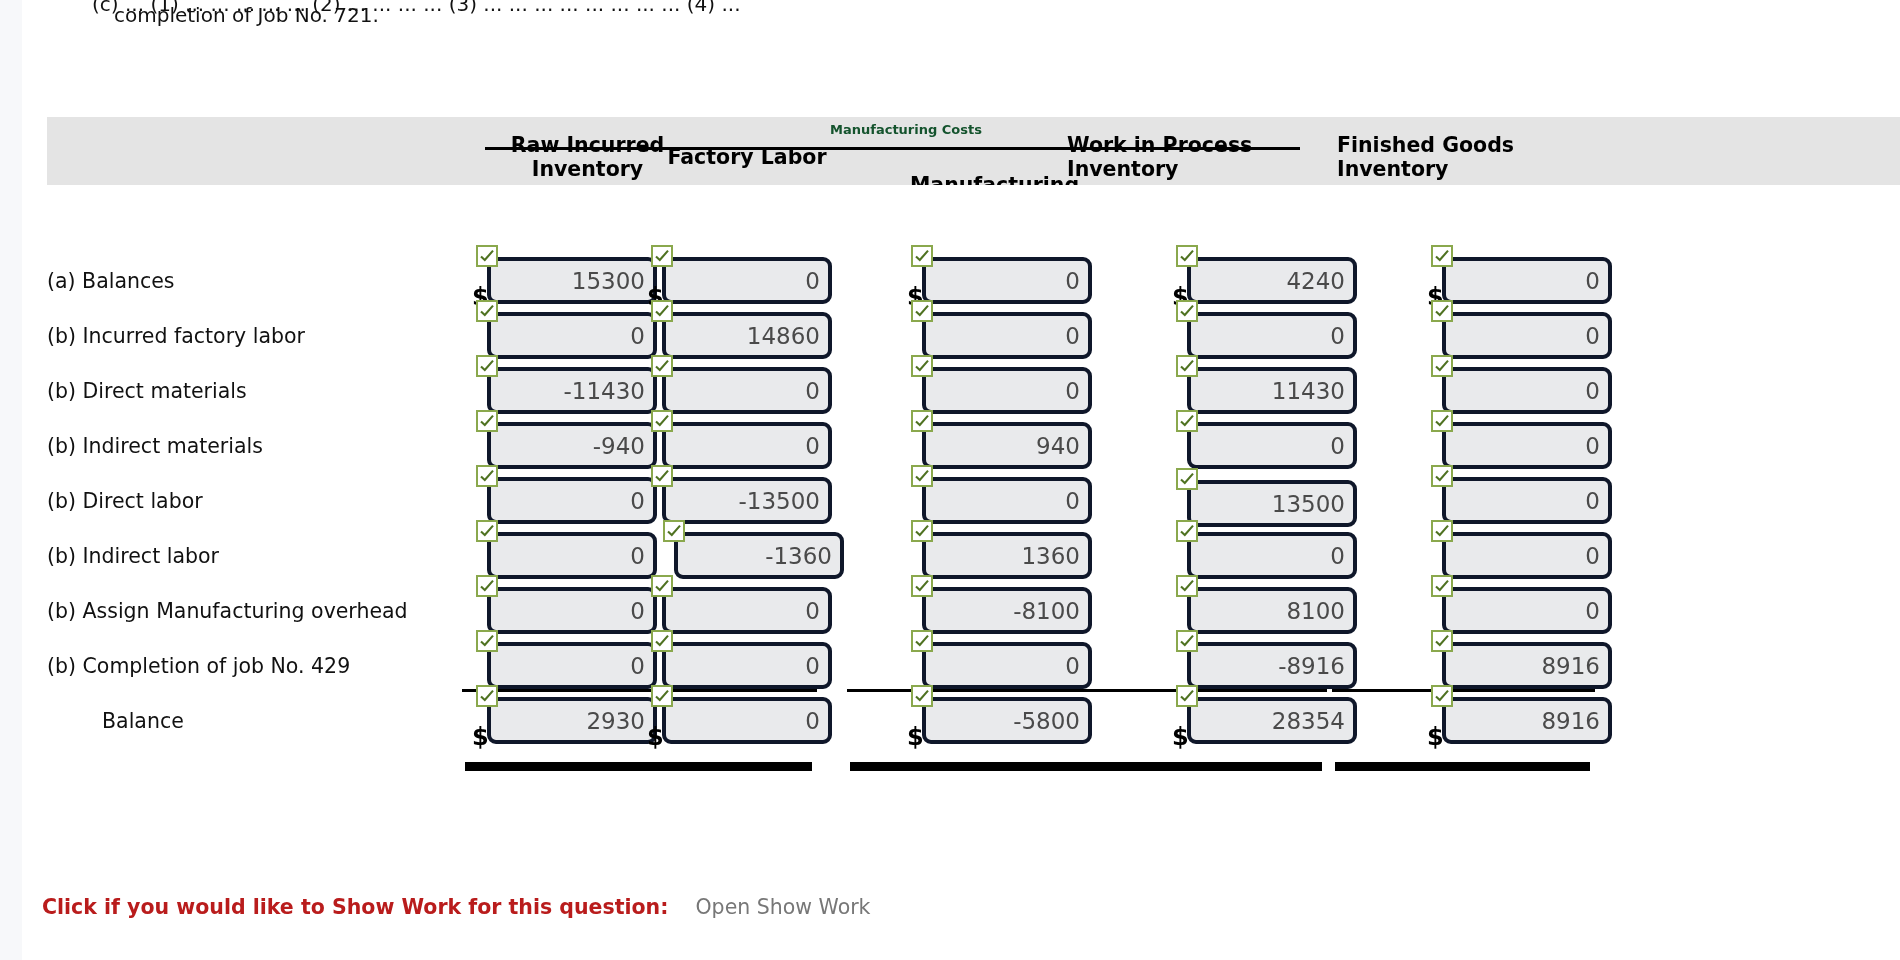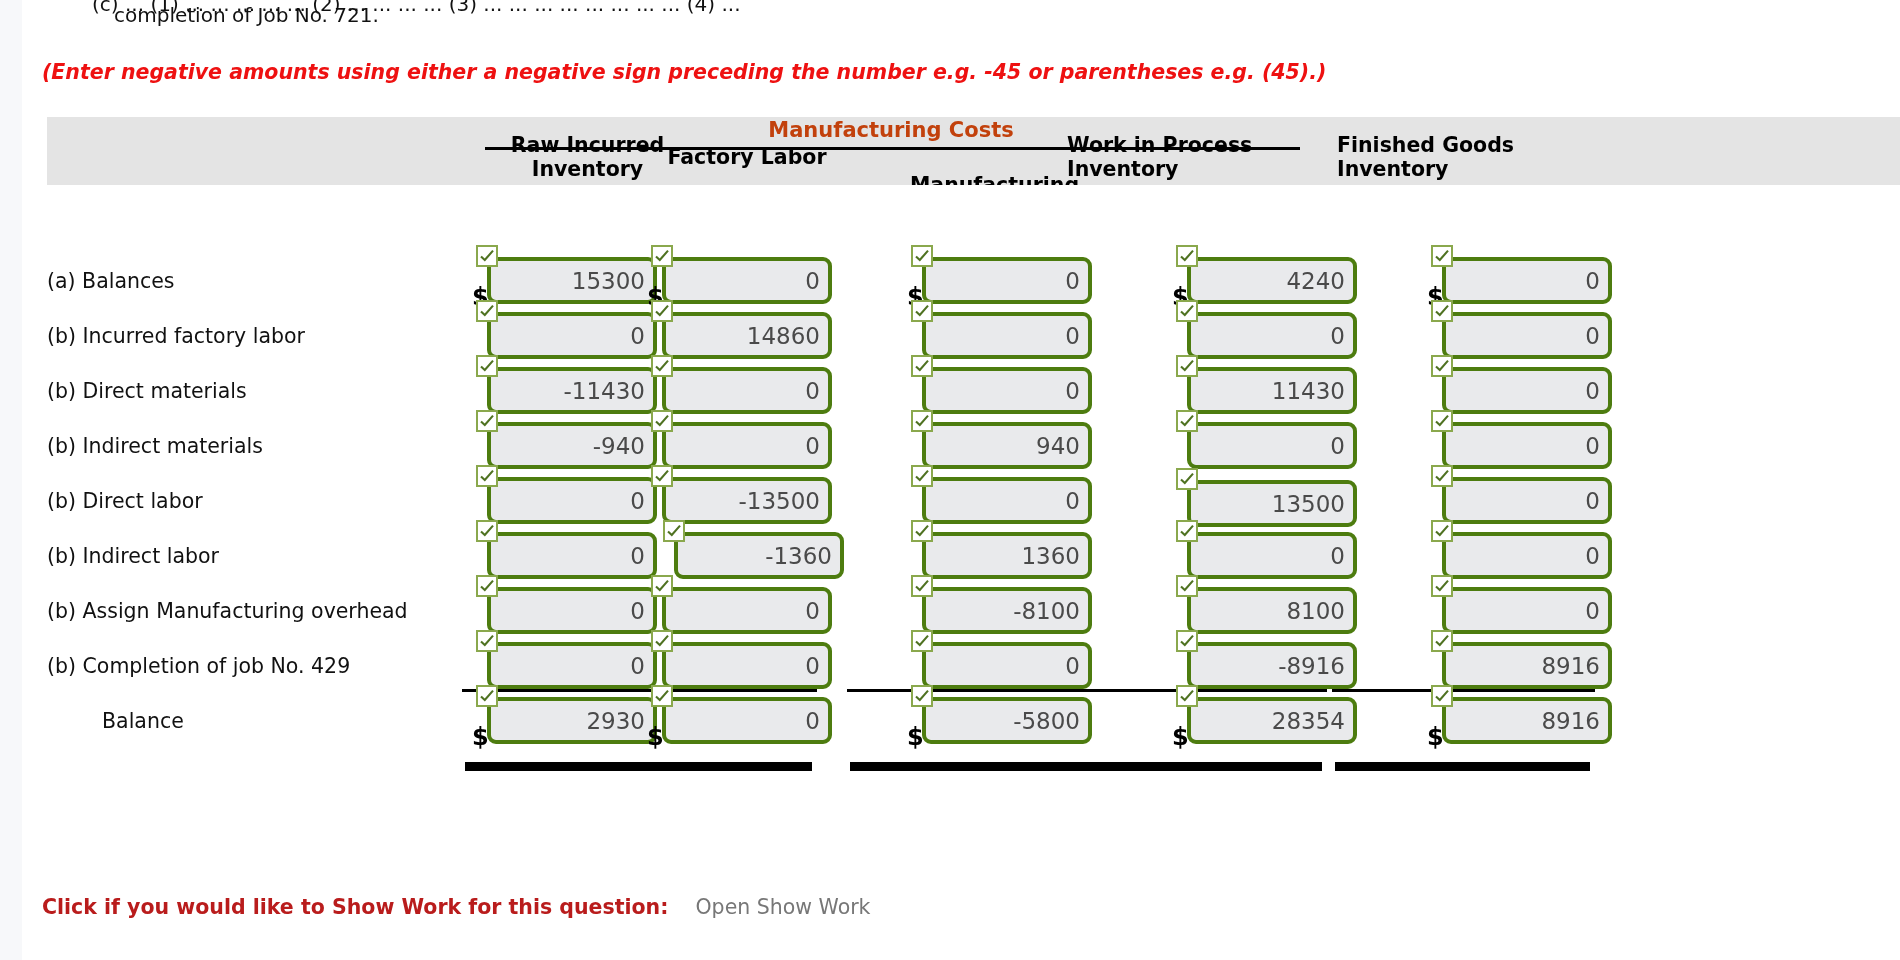--- a/index.html
+++ b/index.html
@@ -61,27 +61,27 @@
     top: 117px;
     width: 1860px;
   }
   .thead {
     position: relative;
     background: #e4e4e4;
     height: 68px;
   }
   .mfg-costs-title {
     position: absolute;
-    left: 435px;
+    left: 450px;
     top: 0px;
     width: 818px;
     text-align: center;
     font-weight: bold;
-    font-size: 21px;
-    color: #c2410c;
+    font-size: 13px;
+    color: #14532d;
     line-height: 26px;
   }
   .mfg-costs-rule {
     position: absolute;
     left: 438px;
     top: 30px;
     width: 815px;
     height: 0;
     border-top: 3px solid #000;
   }
@@ -130,21 +130,21 @@
     line-height: 20px;
   }
   .fld {
     position: absolute;
     left: 0;
     top: 0;
     width: 170px;
     height: 47px;
     box-sizing: border-box;
     background: #e9eaec;
-    border: 4px solid #4d7c0f;
+    border: 4px solid #0f172a;
     border-radius: 9px;
     color: #4a4a4a;
     font-size: 23px;
     font-family: "DejaVu Sans", "Liberation Sans", sans-serif;
     text-align: right;
     padding: 0 8px 0 3px;
     line-height: 39px;
     outline: none;
   }
   .chk {
@@ -192,21 +192,20 @@
     cursor: pointer;
   }
 </style>
 </head>
 <body>
 
 <div id="page">
 
   <div class="prompt-clip">(c)  ... (1) ... ... ... ... ... (2) ... ... ... ... (3) ... ... ... ... ... ... ... ... (4) ...</div>
   <div class="prompt-line2">completion of Job No. 721.</div>
-  <div class="negnote">(Enter negative amounts using either a negative sign preceding the number e.g. -45 or parentheses e.g. (45).)</div>
 
   <div class="table-wrap">
 
     <div class="thead">
       <div class="mfg-costs-title">Manufacturing Costs</div>
       <div class="mfg-costs-rule"></div>
       <div id="colheads">
           <div class="colhead two-line" style="left: 413px; width: 255px;">
             <div>Raw Incurred</div>
             <div>Inventory</div>

